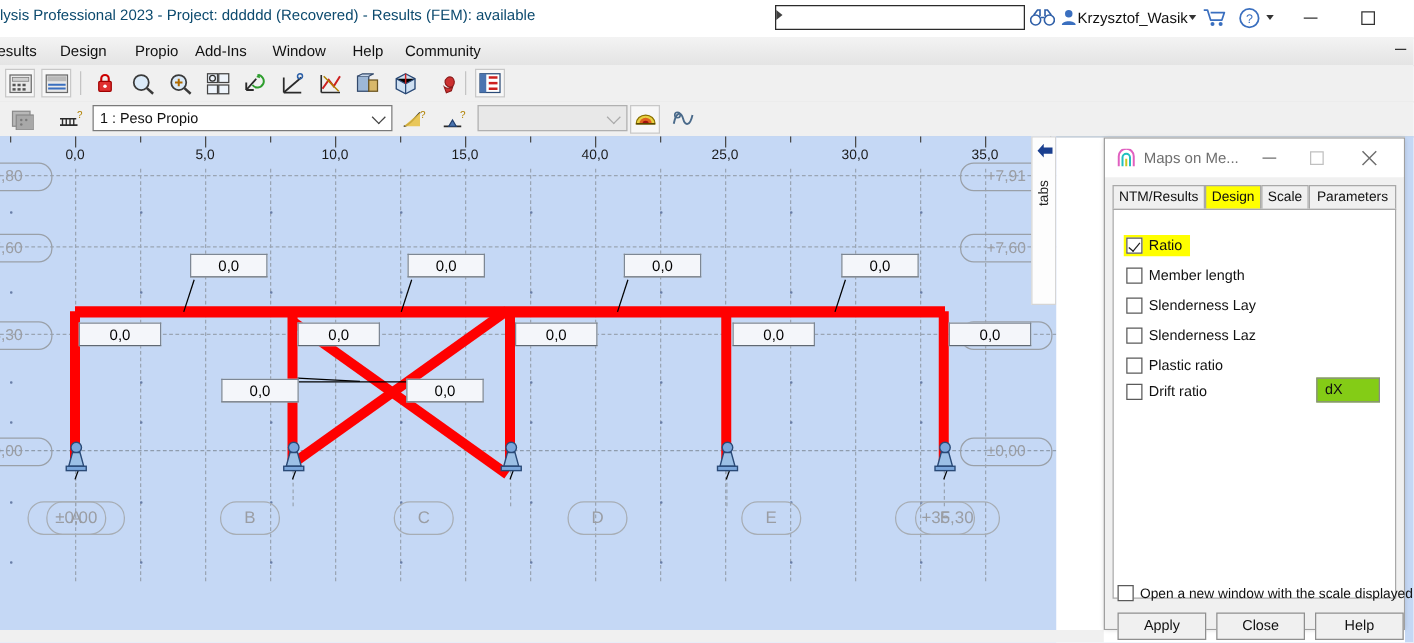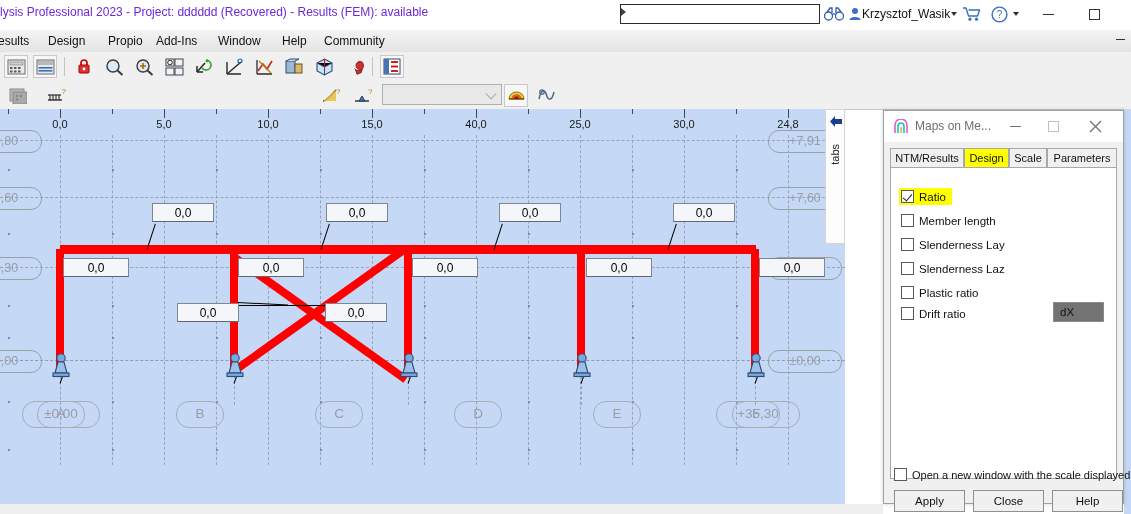--- a/index.html
+++ b/index.html
@@ -16,21 +16,21 @@
   }
 
   
   .titlebar {
     position: absolute; left: 0; top: 0; width: 1131px; height: 30px;
     background: #ffffff;
     border-bottom: 1px solid #e6e6e6;
   }
   .title-text {
     position: absolute; left: 0; top: 5px;
-    font-size: 12px; color: #6d28d9; white-space: nowrap;
+    font-size: 12px; color: #0c4a6e; white-space: nowrap;
   }
   .tb-search-wrap {
     position: absolute; left: 620px; top: 4px;
     width: 200px; height: 20px;
     border: 1px solid #2b2b2b; background: #ffffff;
     box-sizing: border-box;
   }
   .tb-search-arrow {
     position: absolute; left: 621px; top: 8px;
     width: 0; height: 0;
@@ -258,21 +258,21 @@
     position: absolute; left: 3px; top: 1px;
     width: 4px; height: 8px;
     border-right: 1.6px solid #1f1f1f;
     border-bottom: 1.6px solid #1f1f1f;
     transform: rotate(40deg);
   }
   .cblabel { margin-left: 5px; white-space: nowrap; }
   .hl { background: #ffff00; }
   .dlg-combo {
     position: absolute;
-    border: 1px solid #8a8a8a; background: #737373;
+    border: 1px solid #8a8a8a; background: #84cc16;
     box-sizing: border-box;
     font-size: 11.5px; color: #111;
     display: flex; align-items: center; cursor: pointer;
   }
   .dlg-btn {
     position: absolute; height: 22px;
     border: 1px solid #8f8f8f; background: #f0f0f0;
     box-sizing: border-box;
     font-size: 11.5px; color: #111;
     line-height: 20px; text-align: center; cursor: pointer;
@@ -491,20 +491,24 @@
           <path d="M3 13 V8"></path>
             <path d="M6 13 V8"></path>
             <path d="M9 13 V8"></path>
             <path d="M12 13 V8"></path>
         </g>
         <path d="M1 8 H14" stroke="#2a2a2a" stroke-width="1.2"></path>
         <text x="14.5" y="7" font-size="8" fill="#b08000" font-family="Liberation Sans, sans-serif">?</text>
       </svg>
     </div>
 
+    <div class="combo" style="left:74px;top:3px;width:240px;height:21px;">
+      <span class="combo-label">1 : Peso Propio</span>
+      <span class="combo-arrow"></span>
+    </div>
 
     <div class="tbtn" style="left:320px;">
       <svg width="20" height="18" viewBox="0 0 20 18">
         <path d="M1 14 C5 14 9 8 14 3" fill="none" stroke="#2a2a2a" stroke-width="1.3"></path>
         <path d="M1 14 L14 14 L14 3 Z" fill="#e8c040" opacity="0.85"></path>
         <text x="14" y="7" font-size="8" fill="#b08000" font-family="Liberation Sans, sans-serif">?</text>
       </svg>
     </div>
     <div class="tbtn" style="left:352px;">
       <svg width="20" height="18" viewBox="0 0 20 18">
@@ -555,21 +559,21 @@
       <div class="tick minor" style="left:632px;"></div>
       <div class="tick minor" style="left:736px;"></div>
       <div class="tick minor" style="left:840px;"></div>
       <div class="ruler-num" style="left:60px;">0,0</div>
       <div class="ruler-num" style="left:164px;">5,0</div>
       <div class="ruler-num" style="left:268px;">10,0</div>
       <div class="ruler-num" style="left:372px;">15,0</div>
       <div class="ruler-num" style="left:476px;">40,0</div>
       <div class="ruler-num" style="left:580px;">25,0</div>
       <div class="ruler-num" style="left:684px;">30,0</div>
-      <div class="ruler-num" style="left:788px;">24,8</div>
+      <div class="ruler-num" style="left:788px;">35,0</div>
     </div>
 
     <div class="gridline-v" style="left:60px;  top:26px; height:330px;"></div>
     <div class="gridline-v" style="left:112px; top:26px; height:330px;"></div>
     <div class="gridline-v" style="left:164px; top:26px; height:330px;"></div>
     <div class="gridline-v" style="left:216px; top:26px; height:330px;"></div>
     <div class="gridline-v" style="left:268px; top:26px; height:330px;"></div>
     <div class="gridline-v" style="left:320px; top:26px; height:330px;"></div>
     <div class="gridline-v" style="left:372px; top:26px; height:330px;"></div>
     <div class="gridline-v" style="left:424px; top:26px; height:330px;"></div>

